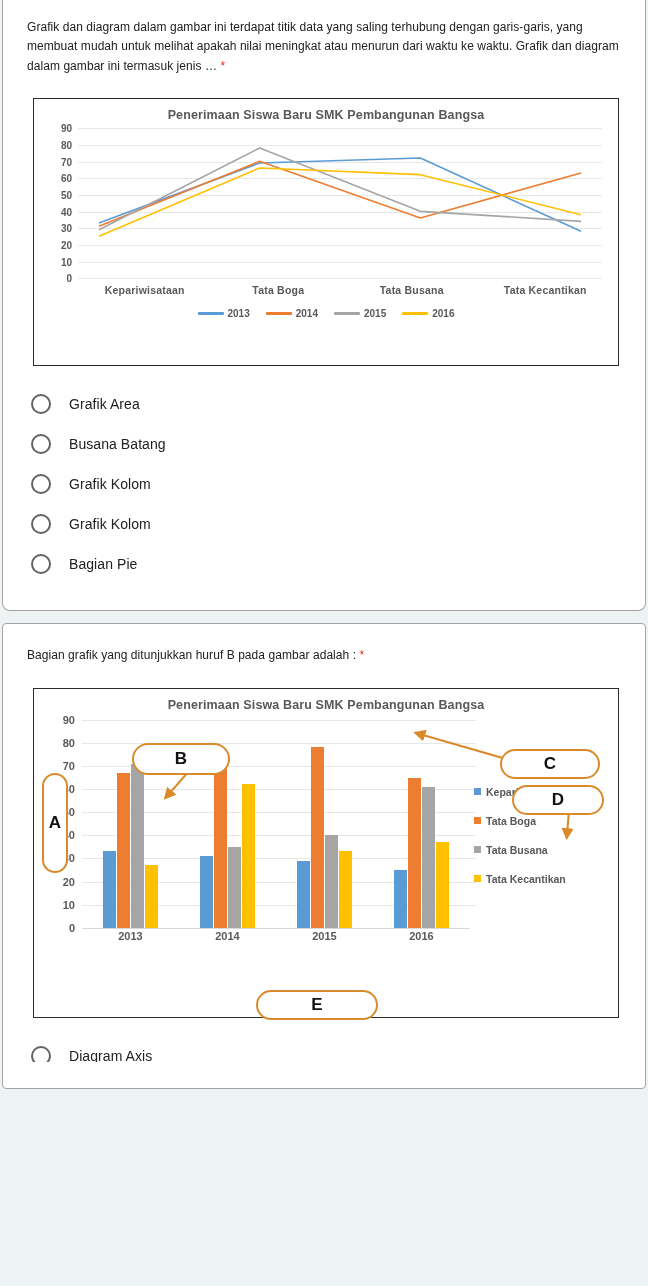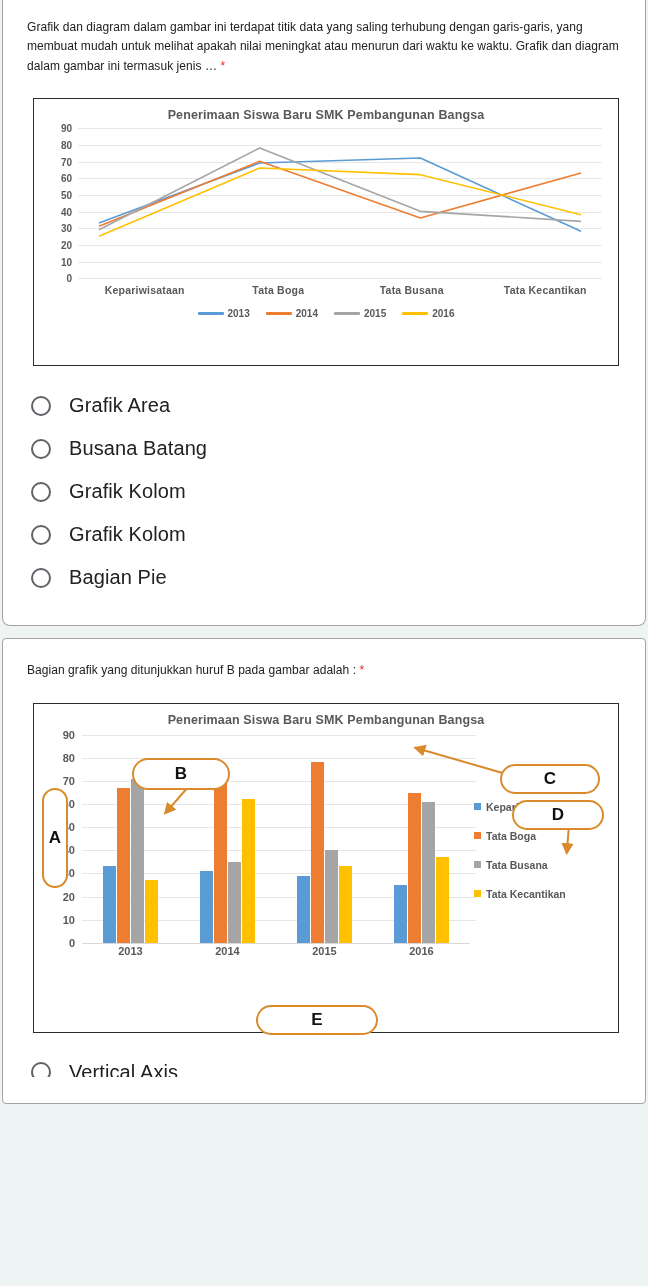--- a/index.html
+++ b/index.html
@@ -122,21 +122,21 @@
   
   .opt-list{margin-top:18px;}
   .opt{
     display:flex;align-items:center;gap:18px;
     padding:10px 0 10px 4px;
   }
   .radio{
     width:20px;height:20px;border-radius:50%;
     border:2px solid #5f6368;box-sizing:border-box;flex:none;
   }
-  .opt-lbl{font-size:20px;color:#202124;letter-spacing:.005em;}
+  .opt-lbl{font-size:14px;color:#202124;letter-spacing:.005em;}
 
   .cut{overflow:hidden;}
 </style>
 </head>
 <body>
 
 <div class="page">
 
   <div class="card first">
 
@@ -331,18 +331,18 @@
       <div class="pill pill-A">A</div>
       <div class="pill pill-B">B</div>
       <div class="pill pill-C">C</div>
       <div class="pill pill-D">D</div>
       <div class="pill pill-E">E</div>
     </div>
 
     <div class="opt-list cut" id="opts2" style="max-height:26px;overflow:hidden;">
         <div class="opt">
           <span class="radio"></span>
-          <span class="opt-lbl">Vertical Axis</span>
+          <span class="opt-lbl">Diagram Axis</span>
         </div>
       </div>
   </div>
 
 </div>
 
 </body></html>

